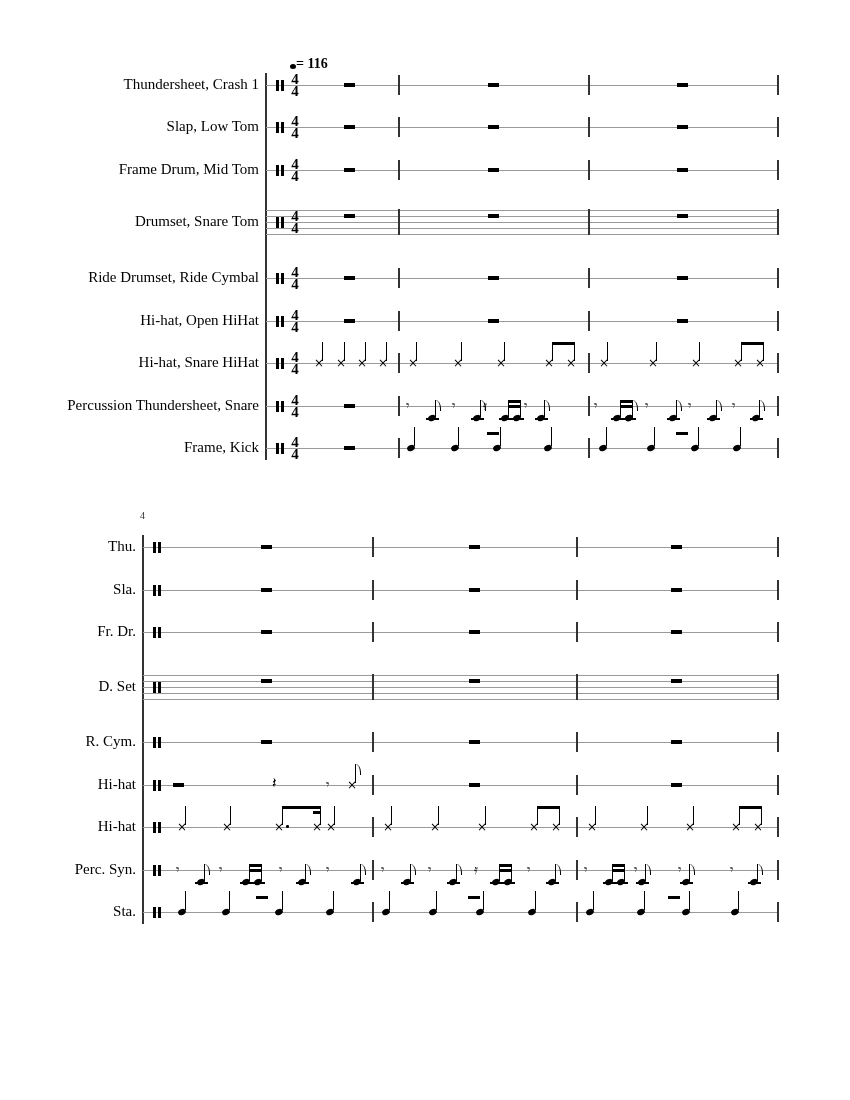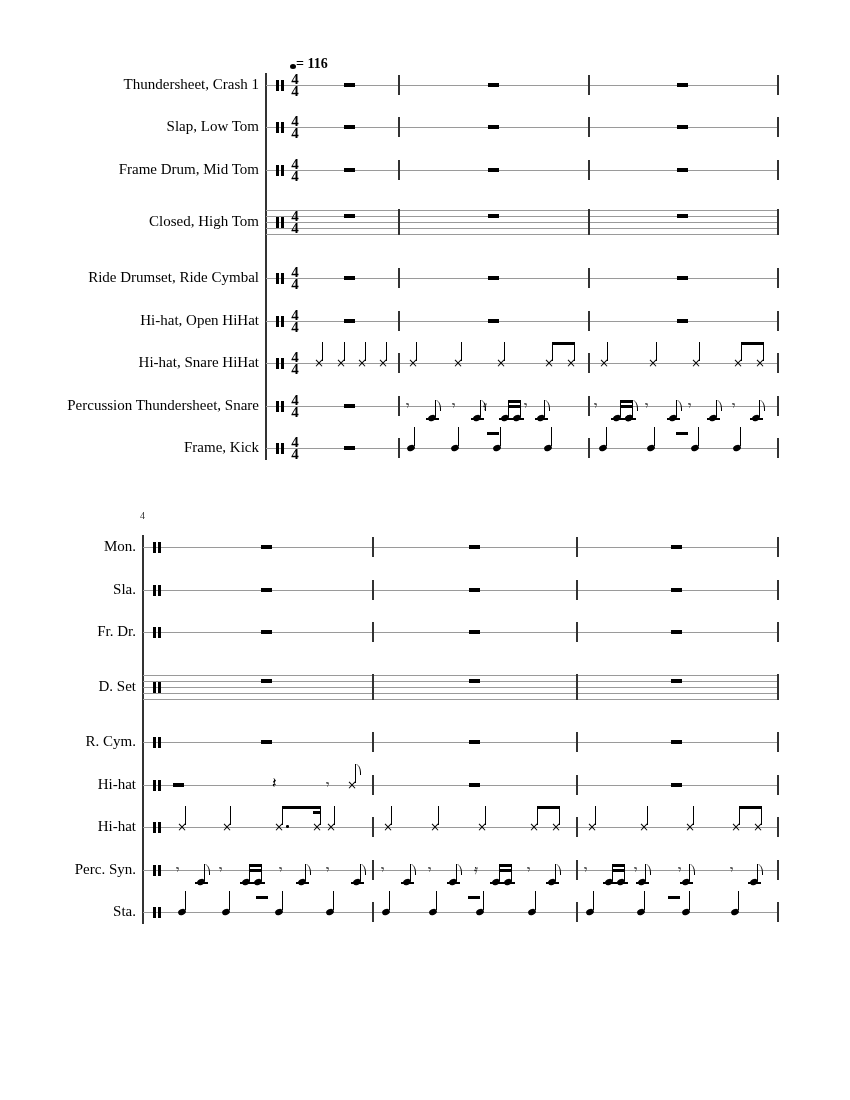--- a/index.html
+++ b/index.html
@@ -54,21 +54,21 @@
       <div class="barline" style="left: 588px; top: 117px; height: 20px;"></div>
       <div class="barline" style="left: 777px; top: 117px; height: 20px;"></div>
       <div class="label" style="right: 591px; top: 161px;">Frame Drum, Mid Tom</div>
       <div class="staffline" style="left: 266px; top: 170px; width: 511px;"></div>
       <div class="perc-clef" style="left: 276px; top: 165px;"></div>
       <div class="timesig" style="left: 290px; top: 159px;">4</div>
       <div class="timesig" style="left: 290px; top: 171px;">4</div>
       <div class="barline" style="left: 398px; top: 160px; height: 20px;"></div>
       <div class="barline" style="left: 588px; top: 160px; height: 20px;"></div>
       <div class="barline" style="left: 777px; top: 160px; height: 20px;"></div>
-      <div class="label" style="right: 591px; top: 213px;">Closed, High Tom</div>
+      <div class="label" style="right: 591px; top: 213px;">Drumset, Snare Tom</div>
       <div class="staffline" style="left: 266px; top: 210px; width: 511px;"></div>
       <div class="staffline" style="left: 266px; top: 216px; width: 511px;"></div>
       <div class="staffline" style="left: 266px; top: 222px; width: 511px;"></div>
       <div class="staffline" style="left: 266px; top: 228px; width: 511px;"></div>
       <div class="staffline" style="left: 266px; top: 234px; width: 511px;"></div>
       <div class="perc-clef" style="left: 276px; top: 217px;"></div>
       <div class="timesig" style="left: 290px; top: 211px;">4</div>
       <div class="timesig" style="left: 290px; top: 223px;">4</div>
       <div class="barline" style="left: 398px; top: 209px; height: 26px;"></div>
       <div class="barline" style="left: 588px; top: 209px; height: 26px;"></div>
@@ -107,21 +107,21 @@
       <div class="barline" style="left: 777px; top: 396px; height: 20px;"></div>
       <div class="label" style="right: 591px; top: 439px;">Frame, Kick</div>
       <div class="staffline" style="left: 266px; top: 448px; width: 511px;"></div>
       <div class="perc-clef" style="left: 276px; top: 443px;"></div>
       <div class="timesig" style="left: 290px; top: 437px;">4</div>
       <div class="timesig" style="left: 290px; top: 449px;">4</div>
       <div class="barline" style="left: 398px; top: 438px; height: 20px;"></div>
       <div class="barline" style="left: 588px; top: 438px; height: 20px;"></div>
       <div class="barline" style="left: 777px; top: 438px; height: 20px;"></div>
       <div class="sysbar" style="left: 142px; top: 535px; height: 389px;"></div>
-      <div class="label" style="right: 714px; top: 538px;">Mon.</div>
+      <div class="label" style="right: 714px; top: 538px;">Thu.</div>
       <div class="staffline" style="left: 143px; top: 547px; width: 634px;"></div>
       <div class="perc-clef" style="left: 153px; top: 542px;"></div>
       <div class="barline" style="left: 372px; top: 537px; height: 20px;"></div>
       <div class="barline" style="left: 576px; top: 537px; height: 20px;"></div>
       <div class="barline" style="left: 777px; top: 537px; height: 20px;"></div>
       <div class="label" style="right: 714px; top: 581px;">Sla.</div>
       <div class="staffline" style="left: 143px; top: 590px; width: 634px;"></div>
       <div class="perc-clef" style="left: 153px; top: 585px;"></div>
       <div class="barline" style="left: 372px; top: 580px; height: 20px;"></div>
       <div class="barline" style="left: 576px; top: 580px; height: 20px;"></div>

